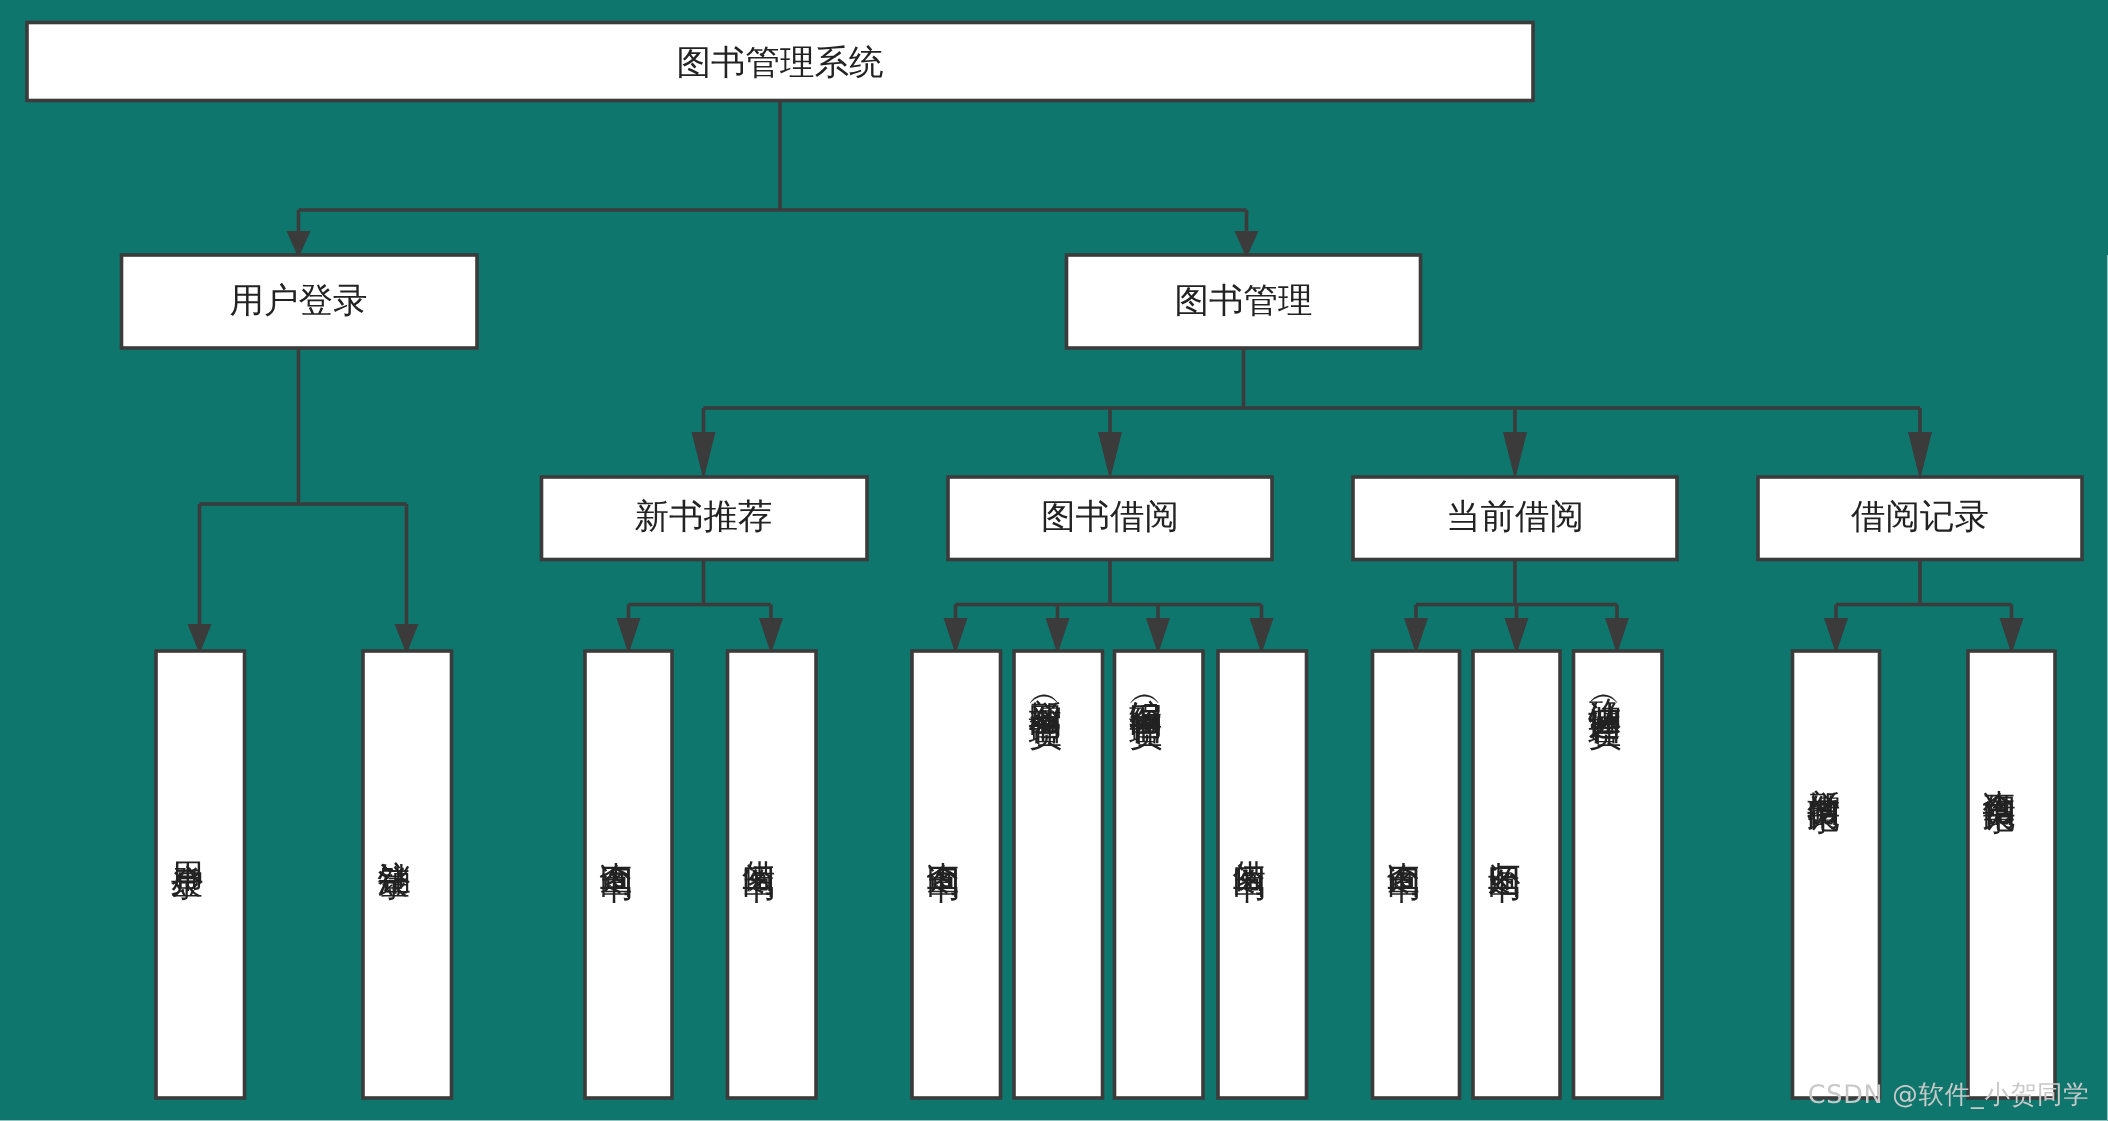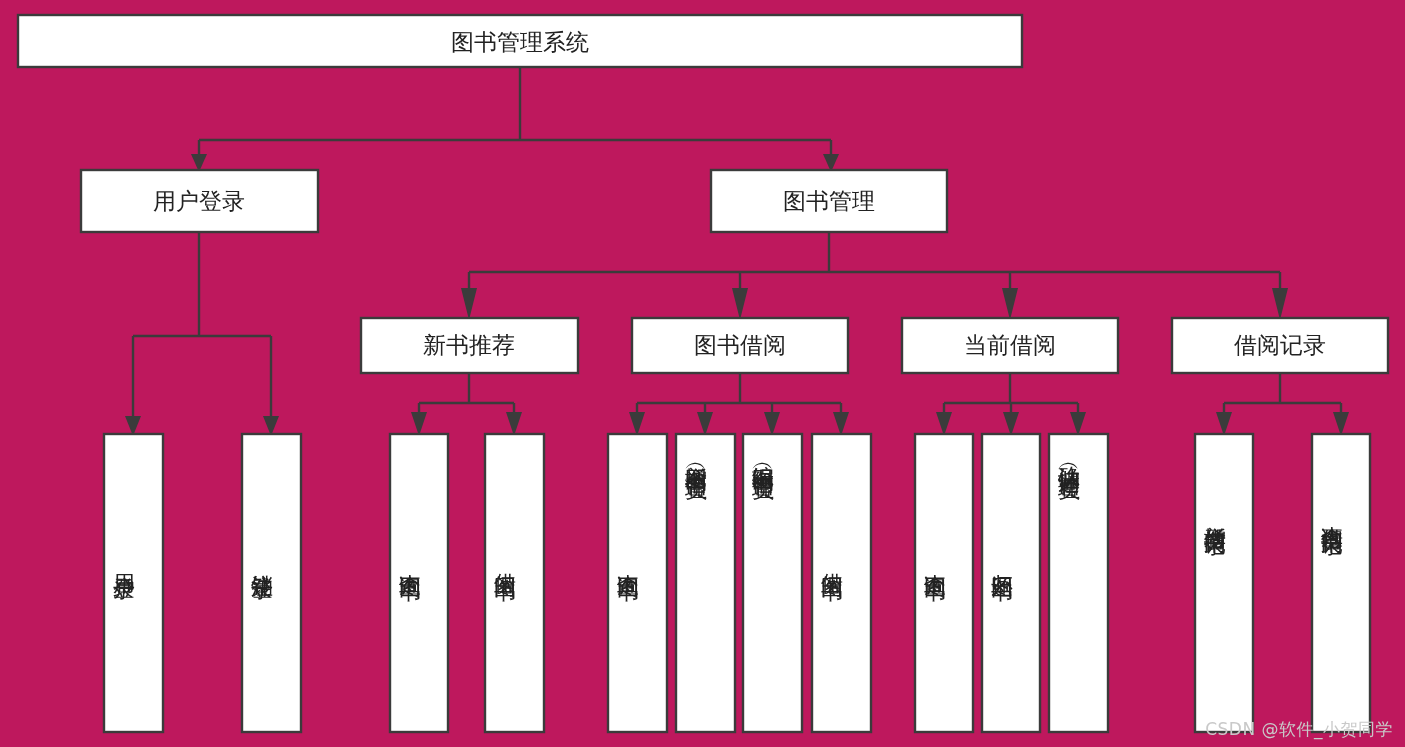--- a/index.html
+++ b/index.html
@@ -4,21 +4,21 @@
 <style>
   html, body {
     margin: 0;
     padding: 0;
     background: #ffffff;
   }
   #page {
     position: relative;
     width: 1405px;
     height: 747px;
-    background: #be185d;
+    background: #0f766e;
     font-family: "DejaVu Sans", "Liberation Sans", sans-serif;
     overflow: hidden;
   }
   #diagram-svg {
     position: absolute;
     left: 0;
     top: 0;
     width: 1405px;
     height: 747px;
   }

